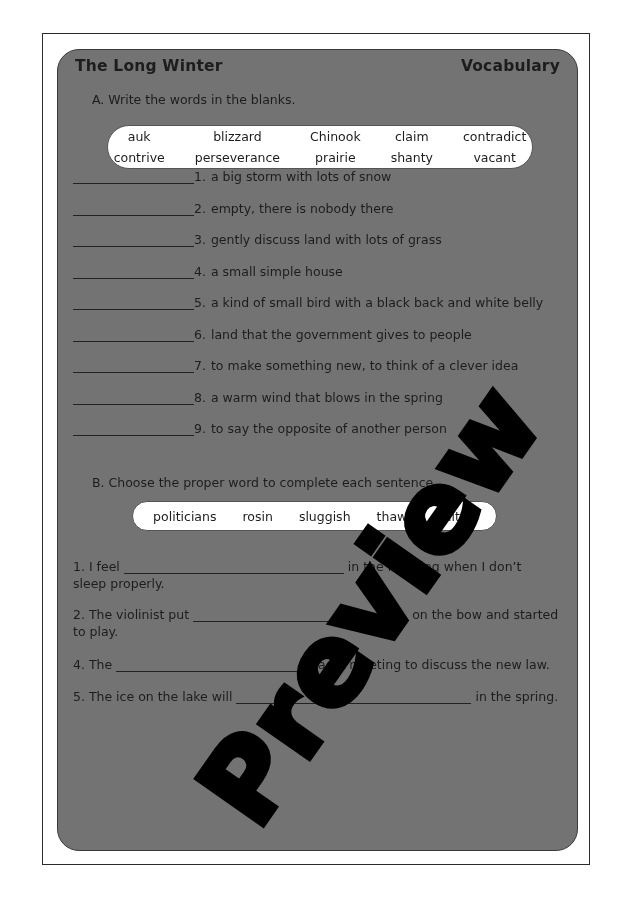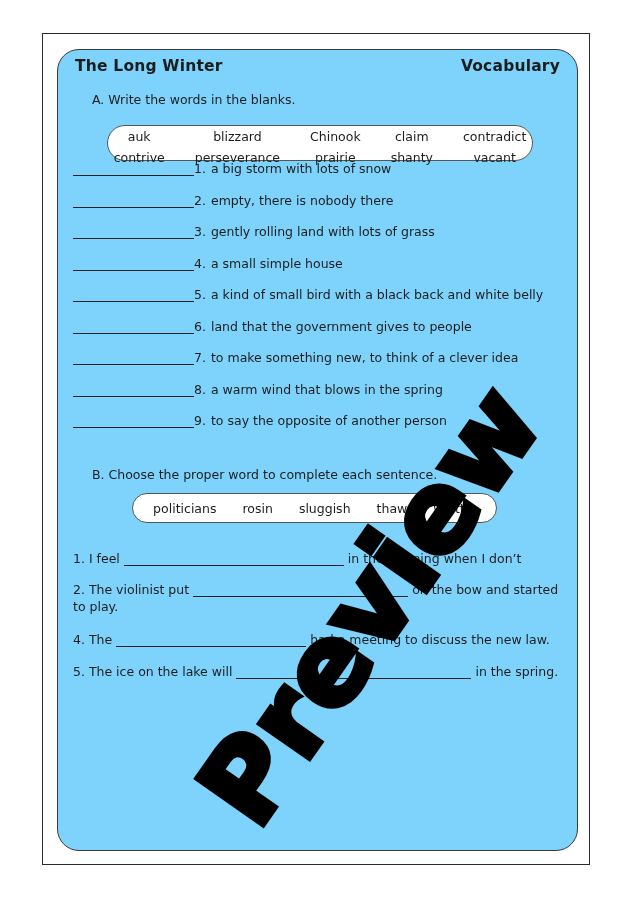--- a/index.html
+++ b/index.html
@@ -17,21 +17,21 @@
     left: 42px; top: 33px;
     width: 548px; height: 832px;
     border: 1px solid #2b2b2b;
   }
   .card {
     position: absolute;
     left: 57px; top: 49px;
     width: 521px; height: 802px;
     border: 1px solid #3a3a3a;
     border-radius: 22px;
-    background: #7dd3fc;
+    background: #737373;
     padding: 7px 15px 4px 15px;
   }
   .card-header {
     display: flex;
     justify-content: space-between;
     align-items: baseline;
     margin: 0 2px;
   }
   .card-header .title, .card-header .subject {
     font-size: 15.5px;
@@ -46,25 +46,25 @@
   }
   .instr-a { margin-top: 16px; }
   .instr-b { margin-top: 38px; }
   .word-bank {
     border: 1px solid #555555;
     background: #ffffff;
   }
   .bank-a {
     margin-top: 17px;
     margin-left: 34px;
-    width: 426px; height: 36px;
+    width: 426px; height: 44px;
     border-radius: 25px;
     display: flex;
     justify-content: center;
-    align-items: flex-start;
+    align-items: center;
     gap: 30px;
   }
   .bank-col { display: flex; flex-direction: column; align-items: center; }
   .bank-word { font-size: 12.5px; line-height: 21px; white-space: nowrap; }
   .bank-b {
     margin-top: 10px;
     margin-left: 59px;
     width: 365px; height: 30px;
     border-radius: 15px;
     display: flex;
@@ -152,41 +152,41 @@
       </div>
       <div class="bank-col">
         <span class="bank-word">contradict</span>
         <span class="bank-word">vacant</span>
       </div>
     </div>
 
     <ul class="items">
       <li class="item"><span class="blank blank-a"></span><span class="num">1.</span><span>a big storm with lots of snow</span></li>
       <li class="item"><span class="blank blank-a"></span><span class="num">2.</span><span>empty, there is nobody there</span></li>
-      <li class="item"><span class="blank blank-a"></span><span class="num">3.</span><span>gently rolling land with lots of grass</span></li>
+      <li class="item"><span class="blank blank-a"></span><span class="num">3.</span><span>gently discuss land with lots of grass</span></li>
       <li class="item"><span class="blank blank-a"></span><span class="num">4.</span><span>a small simple house</span></li>
       <li class="item"><span class="blank blank-a"></span><span class="num">5.</span><span>a kind of small bird with a black back and white belly</span></li>
       <li class="item"><span class="blank blank-a"></span><span class="num">6.</span><span>land that the government gives to people</span></li>
       <li class="item"><span class="blank blank-a"></span><span class="num">7.</span><span>to make something new, to think of a clever idea</span></li>
       <li class="item"><span class="blank blank-a"></span><span class="num">8.</span><span>a warm wind that blows in the spring</span></li>
       <li class="item"><span class="blank blank-a"></span><span class="num">9.</span><span>to say the opposite of another person</span></li>
     </ul>
 
     <div class="instruction instr-b">B. Choose the proper word to complete each sentence.</div>
 
     <div class="word-bank bank-b">
       <span class="bank-word">politicians</span>
       <span class="bank-word">rosin</span>
       <span class="bank-word">sluggish</span>
       <span class="bank-word">thaw</span>
       <span class="bank-word">whittle</span>
     </div>
 
     <div class="sentences">
-      <div class="sentence s1"><span>1. I feel</span><span class="blank w1"></span><span>in the morning when I don’t</span></div>
+      <div class="sentence s1"><span>1. I feel</span><span class="blank w1"></span><span>in the morning when I don’t</span><span class="line2">sleep properly.</span></div>
       <div class="sentence s2"><span>2. The violinist put</span><span class="blank w2"></span><span>on the bow and started</span><span class="line2">to play.</span></div>
       <div class="sentence s4"><span>4. The</span><span class="blank w4"></span><span>had a meeting to discuss the new law.</span><span class="line2"></span></div>
       <div class="sentence s5"><span>5. The ice on the lake will</span><span class="blank w5"></span><span>in the spring.</span><span class="line2"></span></div>
     </div>
 
   </div>
 
   <div class="watermark">Preview</div>
 </div>
 

